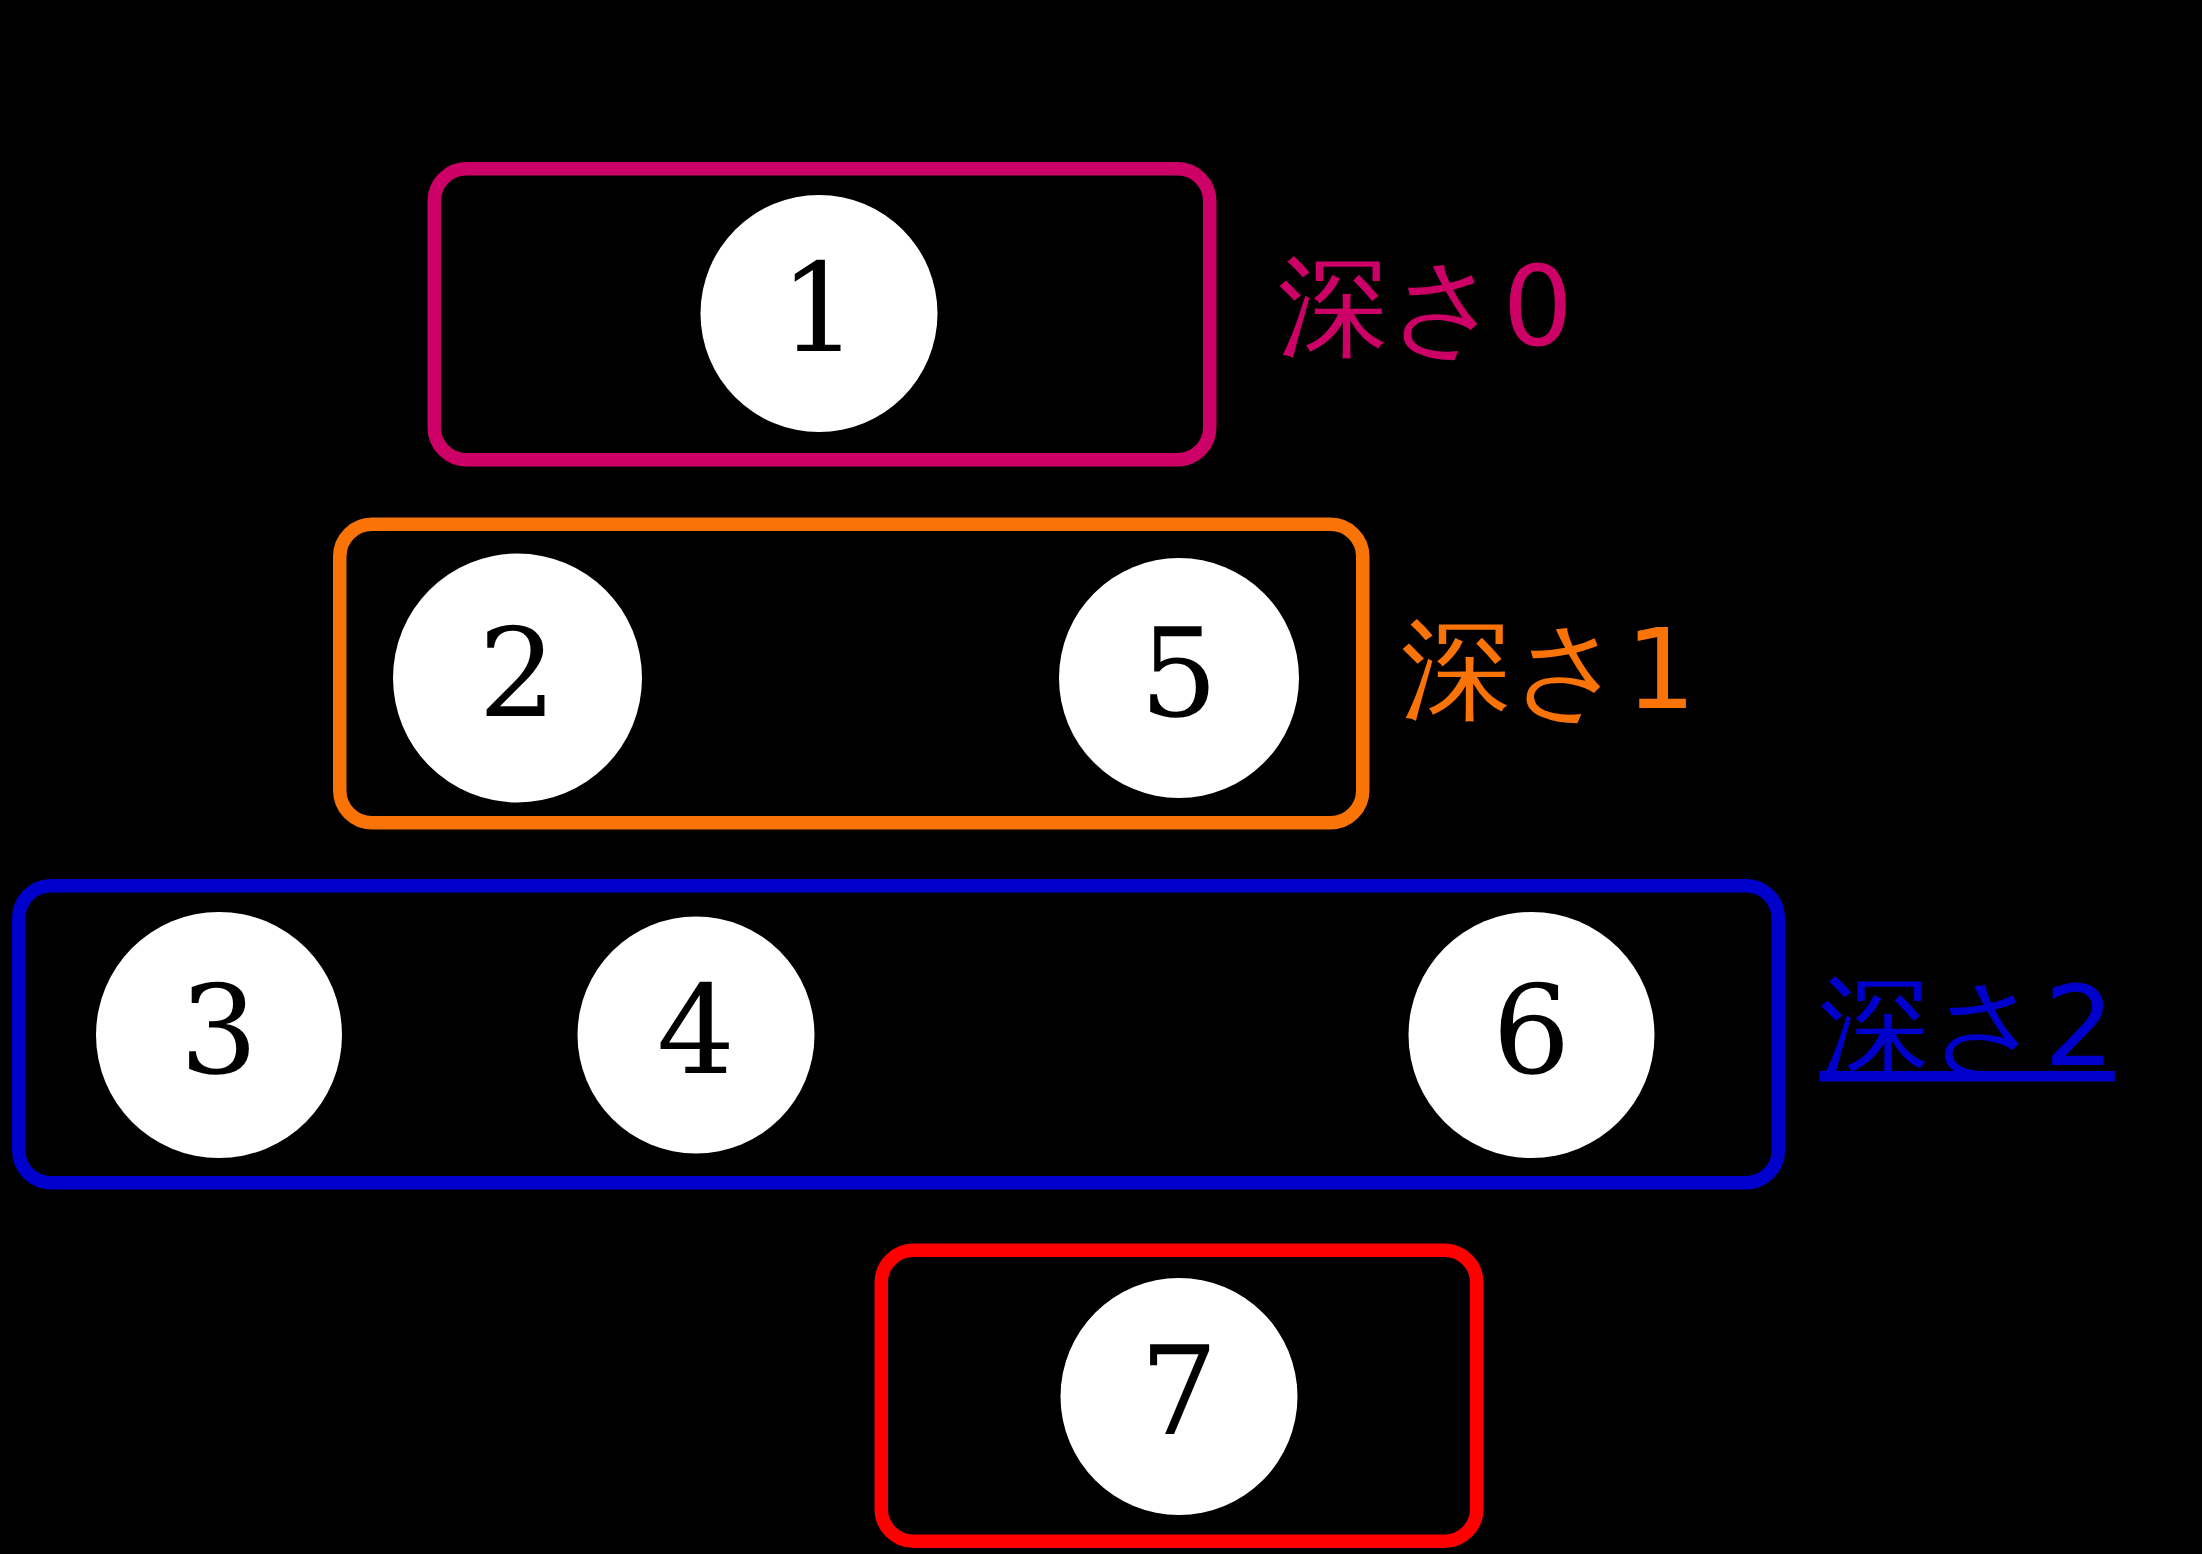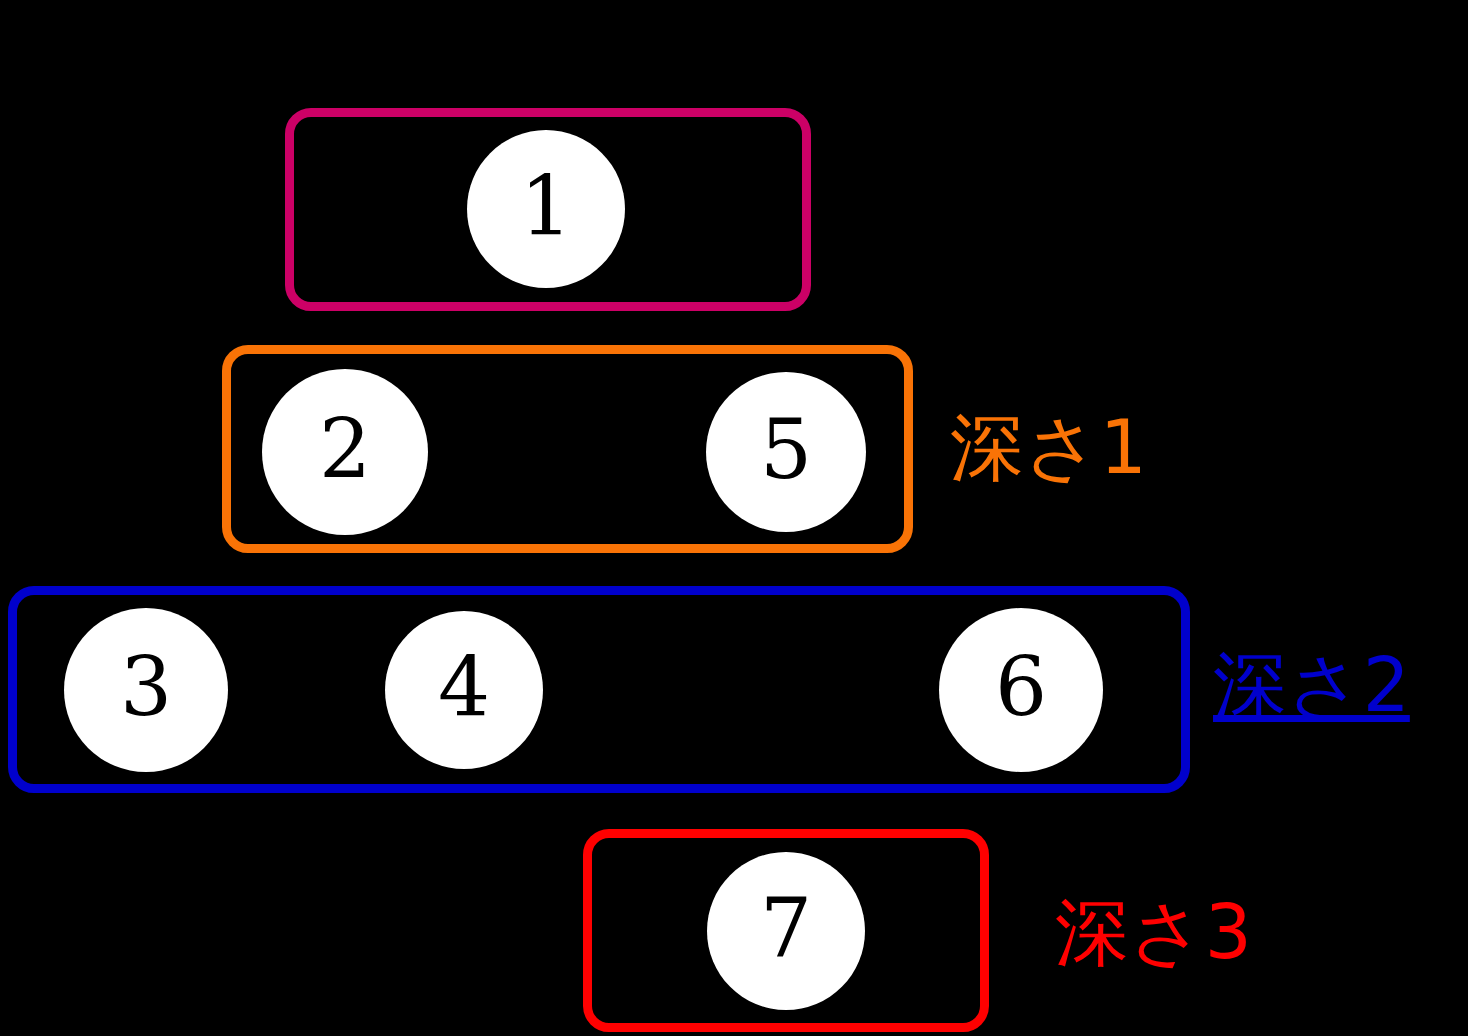--- a/index.html
+++ b/index.html
@@ -46,37 +46,37 @@
   }
 </style>
 </head>
 <body>
 
 <div id="stage" style="width: 1468px; height: 1036px; background: rgb(0, 0, 0);">
     <div class="depth-group" style="left: 285px; top: 108px; width: 526px; height: 203px; border: 9px solid rgb(204, 0, 102); border-radius: 26px;"></div>
     <div class="node" style="left: 467px; top: 130px; width: 158px; height: 158px; background: rgb(255, 255, 255); color: rgb(0, 0, 0); font-size: 82px;">
       <span class="node-label">1</span>
     </div>
+    <div class="depth-label" style="left: 852px; top: 168px; color: rgb(204, 0, 102);">深さ0</div>
     <div class="depth-group" style="left: 222px; top: 345px; width: 691px; height: 208px; border: 9px solid rgb(249, 115, 6); border-radius: 26px;"></div>
     <div class="node" style="left: 262px; top: 369px; width: 166px; height: 166px; background: rgb(255, 255, 255); color: rgb(0, 0, 0); font-size: 82px;">
       <span class="node-label">2</span>
     </div>
     <div class="node" style="left: 706px; top: 372px; width: 160px; height: 160px; background: rgb(255, 255, 255); color: rgb(0, 0, 0); font-size: 82px;">
       <span class="node-label">5</span>
     </div>
-    <div class="depth-label" style="left: 934px; top: 410px; color: rgb(249, 115, 6); margin-left: 16px;">深さ1</div>
+    <div class="depth-label" style="left: 934px; top: 410px; color: rgb(249, 115, 6);">深さ1</div>
     <div class="depth-group" style="left: 8px; top: 586px; width: 1182px; height: 207px; border: 9px solid rgb(0, 0, 204); border-radius: 26px;"></div>
     <div class="node" style="left: 64px; top: 608px; width: 164px; height: 164px; background: rgb(255, 255, 255); color: rgb(0, 0, 0); font-size: 82px;">
       <span class="node-label">3</span>
     </div>
     <div class="node" style="left: 385px; top: 611px; width: 158px; height: 158px; background: rgb(255, 255, 255); color: rgb(0, 0, 0); font-size: 82px;">
       <span class="node-label">4</span>
     </div>
     <div class="node" style="left: 939px; top: 608px; width: 164px; height: 164px; background: rgb(255, 255, 255); color: rgb(0, 0, 0); font-size: 82px;">
       <span class="node-label">6</span>
     </div>
     <div class="depth-label" style="left: 1213px; top: 648px; color: rgb(0, 0, 204); text-decoration: underline;">深さ2</div>
     <div class="depth-group" style="left: 583px; top: 829px; width: 406px; height: 203px; border: 9px solid rgb(255, 0, 0); border-radius: 26px;"></div>
     <div class="node" style="left: 707px; top: 852px; width: 158px; height: 158px; background: rgb(255, 255, 255); color: rgb(0, 0, 0); font-size: 82px;">
       <span class="node-label">7</span>
     </div>
-    <div class="depth-label" style="left: 1055px; top: 895px; color: rgb(255, 0, 0);">深さ3</div>
   </div>
 
 </body></html>

